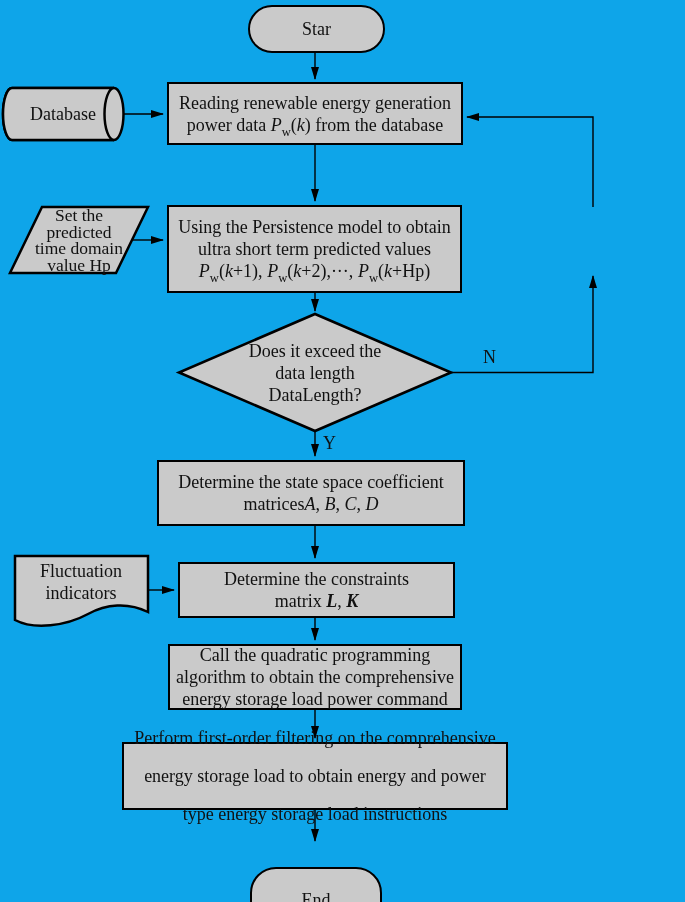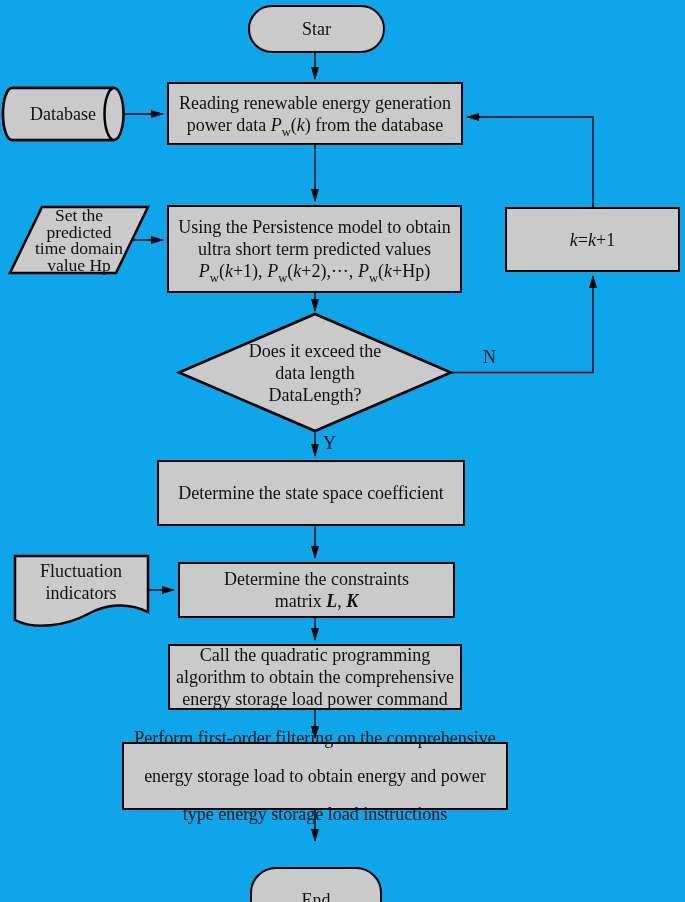--- a/index.html
+++ b/index.html
@@ -78,26 +78,24 @@
       <div><span>Reading renewable energy generation</span></div>
       <div><span>power data </span><span class="it">P</span><sub>w</sub><span>(</span><span class="it">k</span><span>) from the database</span></div>
     </div>
 
   <div class="node" style="left:167px;top:205px;width:295px;height:88px;align-items:center;">
       <div><span>Using the Persistence model to obtain</span></div>
       <div><span>ultra short term predicted values</span></div>
       <div><span class="it">P</span><sub>w</sub><span>(</span><span class="it">k</span><span>+1), </span><span class="it">P</span><sub>w</sub><span>(</span><span class="it">k</span><span>+2),···, </span><span class="it">P</span><sub>w</sub><span>(</span><span class="it">k</span><span>+Hp)</span></div>
     </div>
 
-  <div class="node" style="left:505px;top:207px;width:175px;height:65px;">
-      <div><span class="it">k</span><span>=</span><span class="it">k</span><span>+1</span></div>
-    </div>
 
   <div class="node" style="left:157px;top:460px;width:308px;height:66px;">
       <div><span>Determine the state space coefficient</span></div>
+      <div><span>matrices</span><span class="it">A</span><span>, </span><span class="it">B</span><span>, </span><span class="it">C</span><span>, </span><span class="it">D</span></div>
     </div>
 
   <div class="node" style="left:178px;top:562px;width:277px;height:56px;">
       <div><span>Determine the constraints</span></div>
       <div><span>matrix </span><span class="bd">L</span><span>, </span><span class="bd">K</span></div>
     </div>
 
   <div class="node" style="left:168px;top:644px;width:294px;height:66px;">
       <div><span>Call the quadratic programming</span></div>
       <div><span>algorithm to obtain the comprehensive</span></div>

